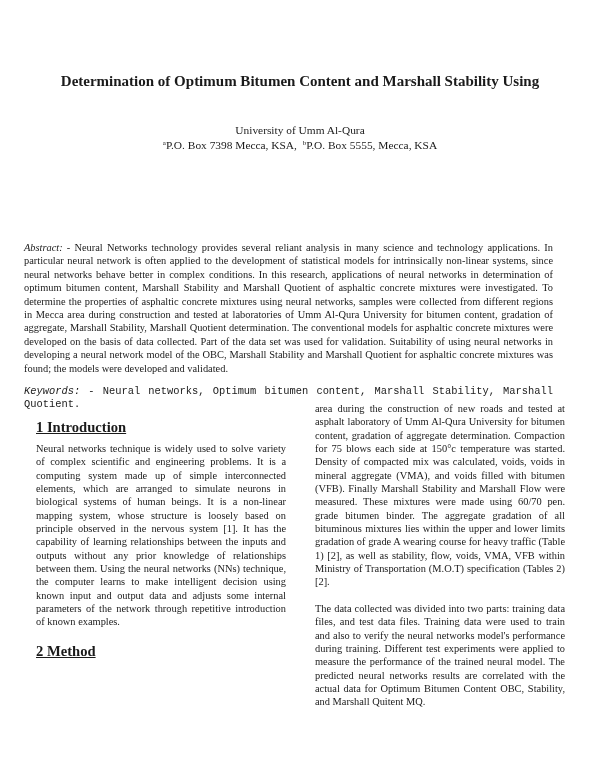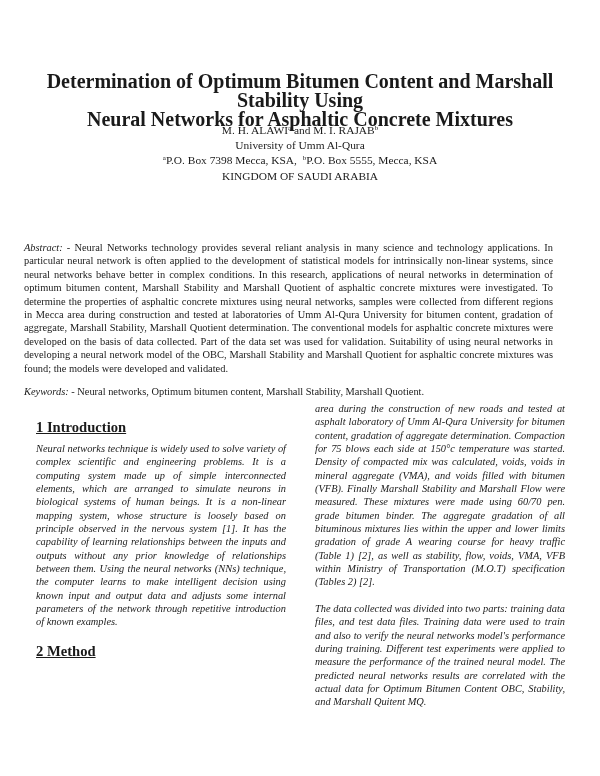--- a/index.html
+++ b/index.html
@@ -2,63 +2,58 @@
 <html><head>
 <meta charset="utf-8">
 <style>
   html, body { margin: 0; padding: 0; }
   body {
     width: 600px; height: 776px; background: #ffffff; position: relative;
     overflow: hidden; font-family: "Liberation Serif", serif; color: #1a1a1a;
   }
   .title {
     position: absolute; left: 30px; top: 72px; width: 540px; text-align: center;
-    font-weight: bold; font-size: 20px; line-height: 19px;
+    font-weight: bold; font-size: 15px; line-height: 19px;
   }
   .authors {
     position: absolute; left: 100px; top: 123px; width: 400px; text-align: center;
     font-size: 11.4px; line-height: 15.2px;
   }
   .authors sup { font-size: 7px; vertical-align: 4px; line-height: 0; }
   .abstract {
     position: absolute; left: 24px; top: 241px; width: 529px;
     font-size: 10.4px; line-height: 13.4px; text-align: justify;
   }
   .abstract p { margin: 0; }
-  .keywords { margin-top: 10px !important; }
+  .keywords { margin-top: 10px !important; font-family: Liberation Mono, monospace; }
   .lbl { font-style: italic; }
   .col {
     position: absolute; top: 402px; width: 250px;
     font-size: 10.4px; line-height: 13.35px; text-align: justify;
   }
   .col.left { left: 36px; }
   .col.right { left: 315px; top: 402px; }
   .col h2 { margin: 16px 0 6px 0; font-size: 14.6px; line-height: 18px; font-weight: bold; text-decoration: underline; }
-  .col p { margin: 0 0 13px 0; font-style: italic; }
+  .col p { margin: 0 0 13px 0; }
   .col h2.method { margin-top: 0; }
 </style>
 </head>
 <body>
 
 <div>
 
   <div class="title">
     <div>Determination of Optimum Bitumen Content and Marshall Stability Using</div>
-    <div>Neural Networks for Asphaltic Concrete Mixtures</div>
   </div>
 
   <div class="authors">
-    <div>
-      <span>M. H. ALAWI</span><sup>a</sup><span> and </span><span>M. I. RAJAB</span><sup>b</sup>
-    </div>
     <div>University of Umm Al-Qura</div>
     <div>
       <sup>a</sup><span style="white-space:pre">P.O. Box 7398 Mecca, KSA,  </span><sup>b</sup><span>P.O. Box 5555, Mecca, KSA</span>
     </div>
-    <div>KINGDOM OF SAUDI ARABIA</div>
   </div>
 
   <div class="abstract">
     <p><span class="lbl">Abstract:</span><span> - Neural Networks technology provides several reliant analysis in many science and technology applications. In particular neural network is often applied to the development of statistical models for intrinsically non-linear systems, since neural networks behave better in complex conditions. In this research, applications of neural networks in determination of optimum bitumen content, Marshall Stability and Marshall Quotient of asphaltic concrete mixtures were investigated. To determine the properties of asphaltic concrete mixtures using neural networks, samples were collected from different regions in Mecca area during construction and tested at laboratories of Umm Al-Qura University for bitumen content, gradation of aggregate, Marshall Stability, Marshall Quotient determination. The conventional models for asphaltic concrete mixtures were developed on the basis of data collected. Part of the data set was used for validation. Suitability of using neural networks in developing a neural network model of the OBC, Marshall Stability and Marshall Quotient for asphaltic concrete mixtures was found; the models were developed and validated.</span></p>
     <p class="keywords"><span class="lbl">Keywords:</span><span> - Neural networks, Optimum bitumen content, Marshall Stability, Marshall Quotient.</span></p>
   </div>
 
   <div class="col left">
     <h2>1 Introduction</h2>
     <p>Neural networks technique is widely used to solve variety of complex scientific and engineering problems. It is a computing system made up of simple interconnected elements, which are arranged to simulate neurons in biological systems of human beings. It is a non-linear mapping system, whose structure is loosely based on principle observed in the nervous system [1]. It has the capability of learning relationships between the inputs and outputs without any prior knowledge of relationships between them. Using the neural networks (NNs) technique, the computer learns to make intelligent decision using known input and output data and adjusts some internal parameters of the network through repetitive introduction of known examples.</p>

